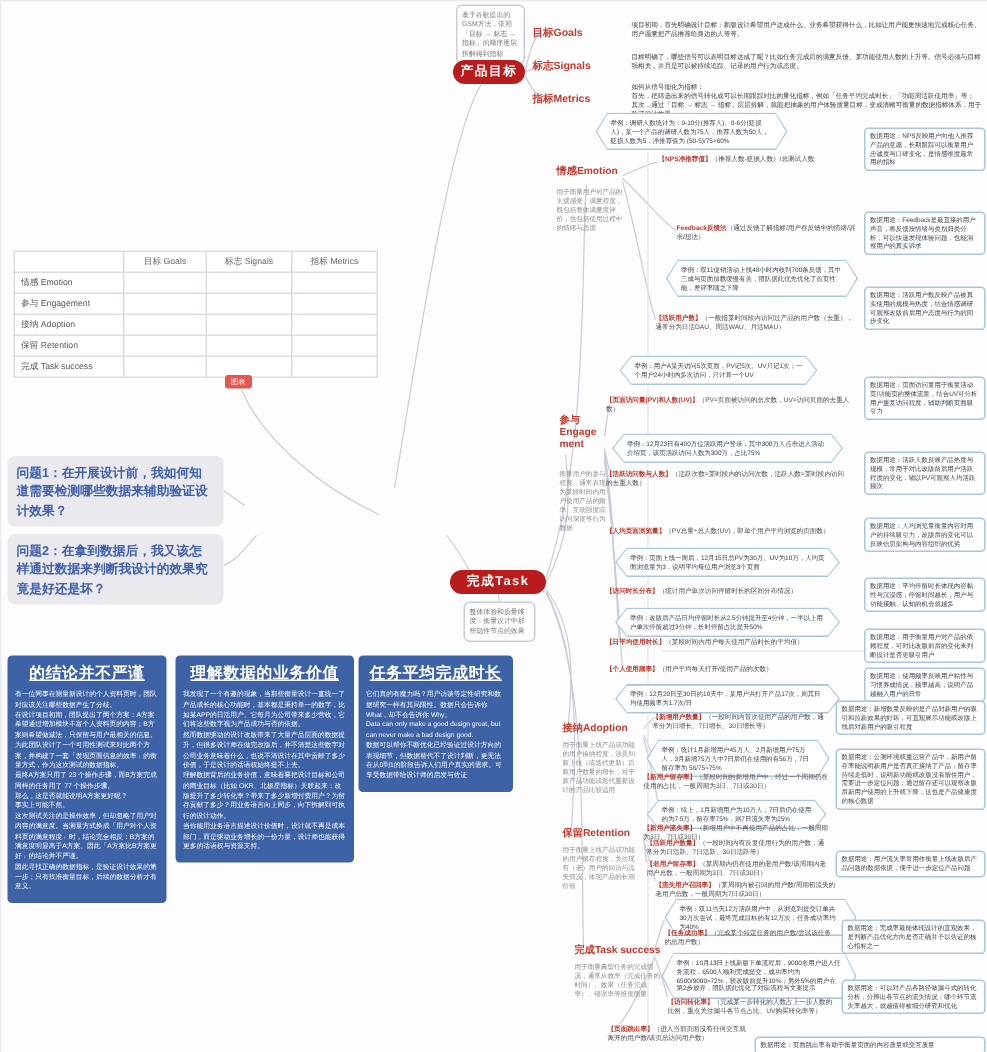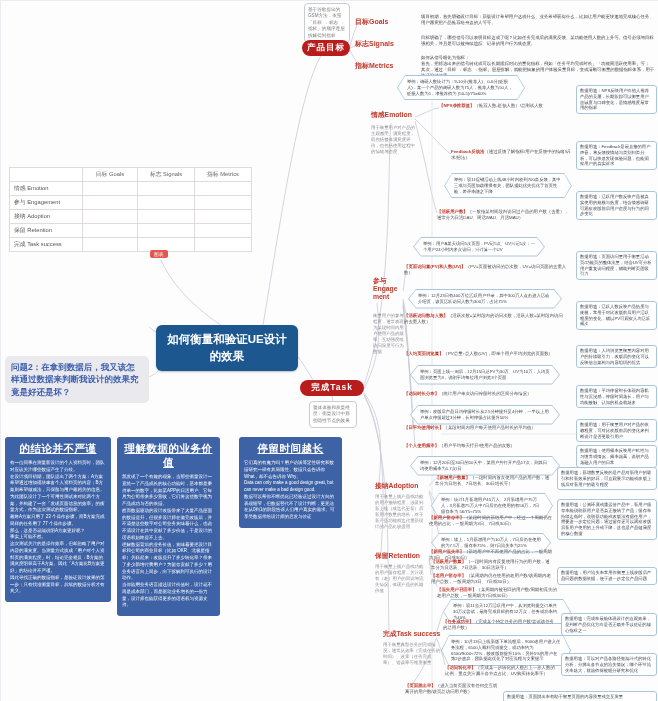--- a/index.html
+++ b/index.html
@@ -121,24 +121,23 @@
     <tr>
           <td>完成 Task success</td>
           <td></td>
           <td></td>
           <td></td>
         </tr>
   </tbody>
     </table>
   <div class="abs badge" style="left:149px;top:249px;">图表</div>
 
+  <div class="abs qbubble" style="left:4px;top:303px;width:144px;">问题1：在开展设计前，我如何知道需要检测哪些数据来辅助验证设计效果？</div>
   <div class="abs qbubble" style="left:4px;top:355px;width:144px;">问题2：在拿到数据后，我又该怎样通过数据来判断我设计的效果究竟是好还是坏？</div>
 
-  <div class="abs center-node pre" style="left:155px;top:324px;width:142px;height:46px;">如何衡量和验证UE设计
-的效果</div>
 
   <div class="abs note" style="left:303px;top:2px;width:46px;">基于谷歌提出的GSM方法，依照「目标 → 标志 → 指标」的顺序逐层拆解得到指标</div>
   <div class="abs red-node" style="left:301px;top:39px;width:48px;height:16px;">产品目标</div>
   <div class="abs gsm-label" style="left:354px;top:16px;width:44px;">目标Goals</div>
   <div class="abs para" style="left:420px;top:13px;width:236px;">项目初期，首先明确设计目标：新版设计希望用户达成什么、业务希望获得什么，比如让用户能更快速地完成核心任务、用户愿意把产品推荐给身边的人等等。</div>
   <div class="abs gsm-label" style="left:354px;top:38px;width:46px;">标志Signals</div>
   <div class="abs para" style="left:420px;top:34px;width:236px;">目标明确了，哪些信号可以表明目标达成了呢？比如任务完成后的满意反馈、某功能使用人数的上升等。信号必须与目标强相关，并且是可以被持续追踪、记录的用户行为或态度。</div>
   <div class="abs gsm-label" style="left:354px;top:60px;width:48px;">指标Metrics</div>
   <div class="abs para pre" style="left:420px;top:54px;width:236px;">如何从信号细化为指标：
 首先，把筛选出来的信号转化成可以长期跟踪对比的量化指标，例如「任务平均完成时长」「功能周活跃使用率」等；
@@ -247,27 +246,27 @@
   <div class="abs bluebox" style="left:4px;top:436px;width:106px;">
     <span class="bb-title">的结论并不严谨</span>
     <div class="bb-body">有一位同事在测量新设计的个人资料页时，团队对应该关注哪些数据产生了分歧。
 在设计项目初期，团队提出了两个方案：A方案希望通过增加模块丰富个人资料页的内容；B方案则希望做减法，只保留与用户最相关的信息。为此团队设计了一个可用性测试来对比两个方案，并构建了一套「发现页面信息的效率」的衡量方式，作为这次测试的数据指标。
 最终A方案只用了 23 个操作步骤，而B方案完成同样的任务用了 77 个操作步骤。
 那么，这是否就能说明A方案更好呢？
 事实上可能不然。
 这次测试关注的是操作效率，但却忽略了用户对内容的满意度。当测量方式换成「用户对个人资料页的满意程度」时，结论完全相反：B方案的满意度明显高于A方案。因此「A方案比B方案更好」的结论并不严谨。
 因此寻找正确的数据指标，是验证设计效果的第一步；只有找准衡量目标，后续的数据分析才有意义。</div>
   </div>
-  <div class="abs bluebox" style="left:116px;top:436px;width:103px;">
+  <div class="abs bluebox" style="left:116px;top:436px;width:119px;">
     <span class="bb-title">理解数据的业务价值</span>
     <div class="bb-body">我发现了一个有趣的现象，当那些衡量设计一直统一了产品成长的核心功能时，基本都是秉持单一的数字，比如某APP的日活用户、它每月为公司带来多少营收，它们将这些数字视为产品成功与否的依据。
 然而数据驱动的设计改版带来了大量产品层面的数据提升，但很多设计师在做完改版后，并不清楚这些数字对公司业务意味着什么，也说不清设计在其中贡献了多少价值，于是设计的话语权始终提不上去。
 理解数据背后的业务价值，意味着要把设计目标和公司的商业目标（比如 OKR、北极星指标）关联起来：改版提升了多少转化率？带来了多少新增付费用户？为留存贡献了多少？用业务语言向上同步，向下拆解到可执行的设计动作。
 当你能用业务语言描述设计价值时，设计就不再是成本部门，而是驱动业务增长的一份力量，设计师也能获得更多的话语权与资源支持。</div>
   </div>
   <div class="abs bluebox" style="left:238px;top:436px;width:103px;">
-    <span class="bb-title">停留时间越长</span>
+    <span class="bb-title">任务平均完成时长</span>
     <div class="bb-body">它们真的有魔力吗？用户访谈等定性研究和数据研究一样有其局限性。数据只会告诉你 What，却不会告诉你 Why。
 Data can only make a good design great, but can never make a bad design good.
 数据可以帮你不断优化已经验证过设计方向的表现细节，但数据替代不了设计判断，更无法在从0到1的阶段告诉人们用户真实的需求。可享受数据带给设计师的启发与佐证</div>
   </div>
 
 </div>
 
 </body></html>

